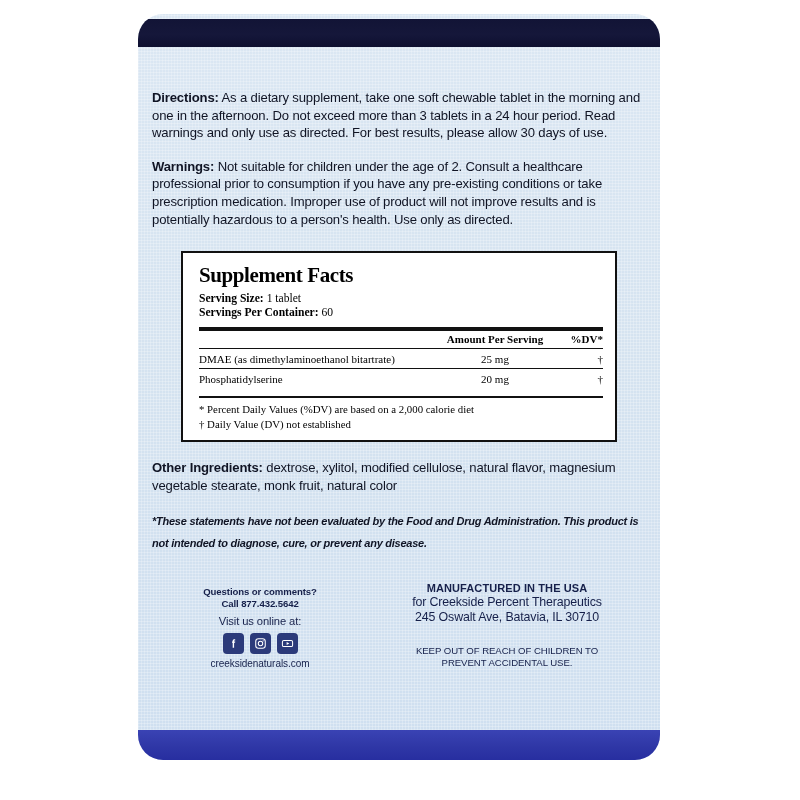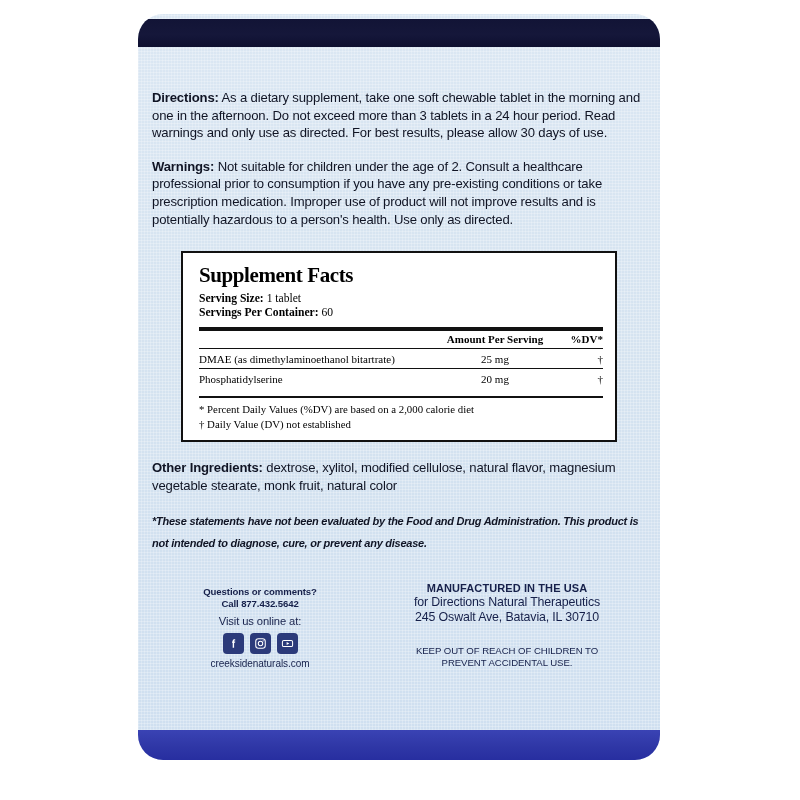--- a/index.html
+++ b/index.html
@@ -295,21 +295,21 @@
               <path fill="#ffffff" d="M10.4 9.3l5 2.7-5 2.7z"></path>
             </svg>
           </a>
         </div>
 
         <div class="site-line">creeksidenaturals.com</div>
       </div>
 
       <div class="footer-right">
         <div class="mfg-head">MANUFACTURED IN THE USA</div>
-        <div class="mfg-line">for Directions Natural Therapeutics</div>
+        <div class="mfg-line">for Creekside Percent Therapeutics</div>
         <div class="mfg-line">245 Oswalt Ave, Batavia, IL 30710</div>
         <div class="keep-out">KEEP OUT OF REACH OF CHILDREN TO</div>
         <div class="keep-out" style="margin-top:0">PREVENT ACCIDENTAL USE.</div>
       </div>
 
     </div>
   </div>
 
   <div class="bar-bottom"></div>
 </div>

